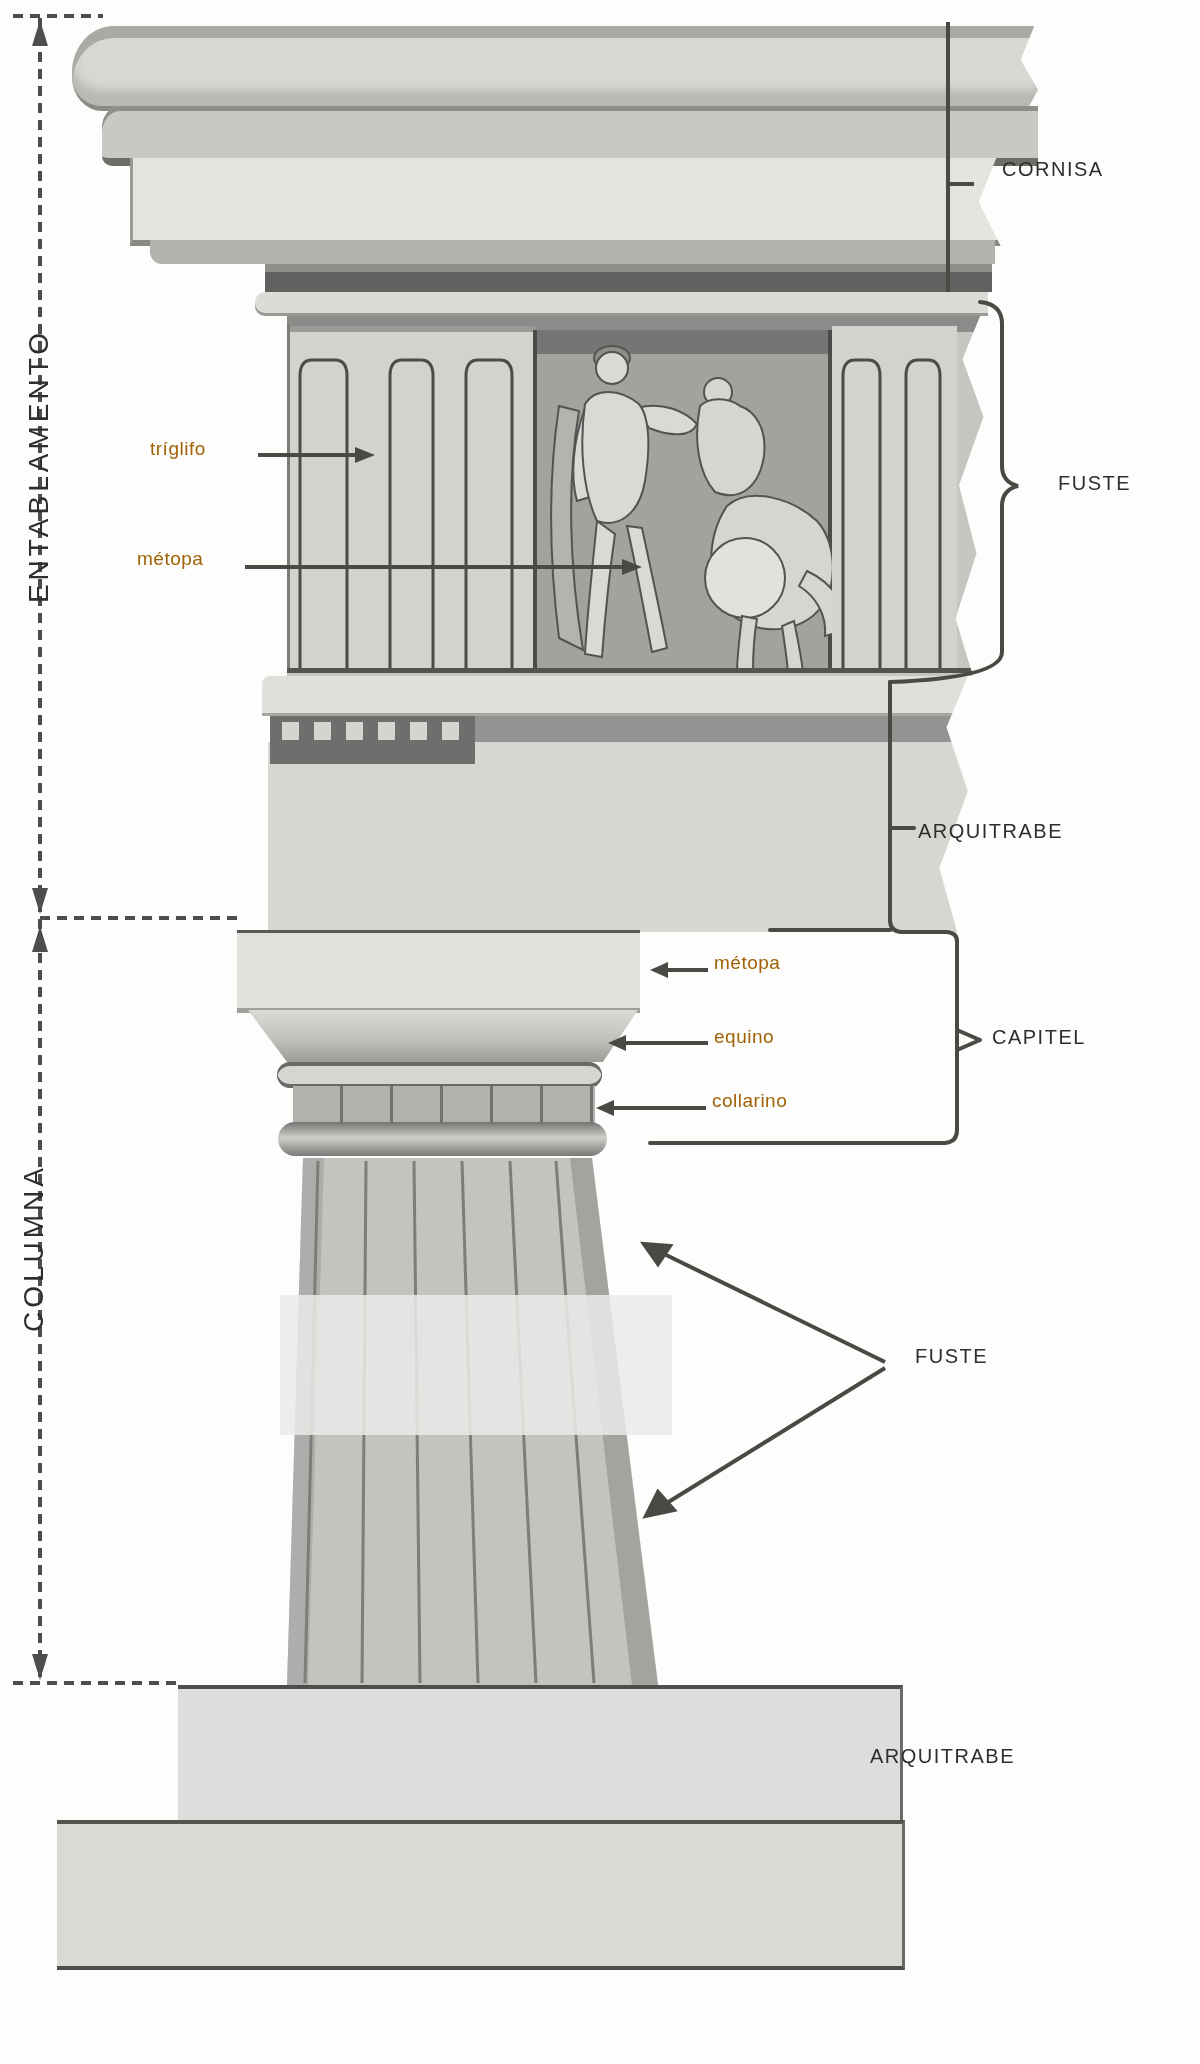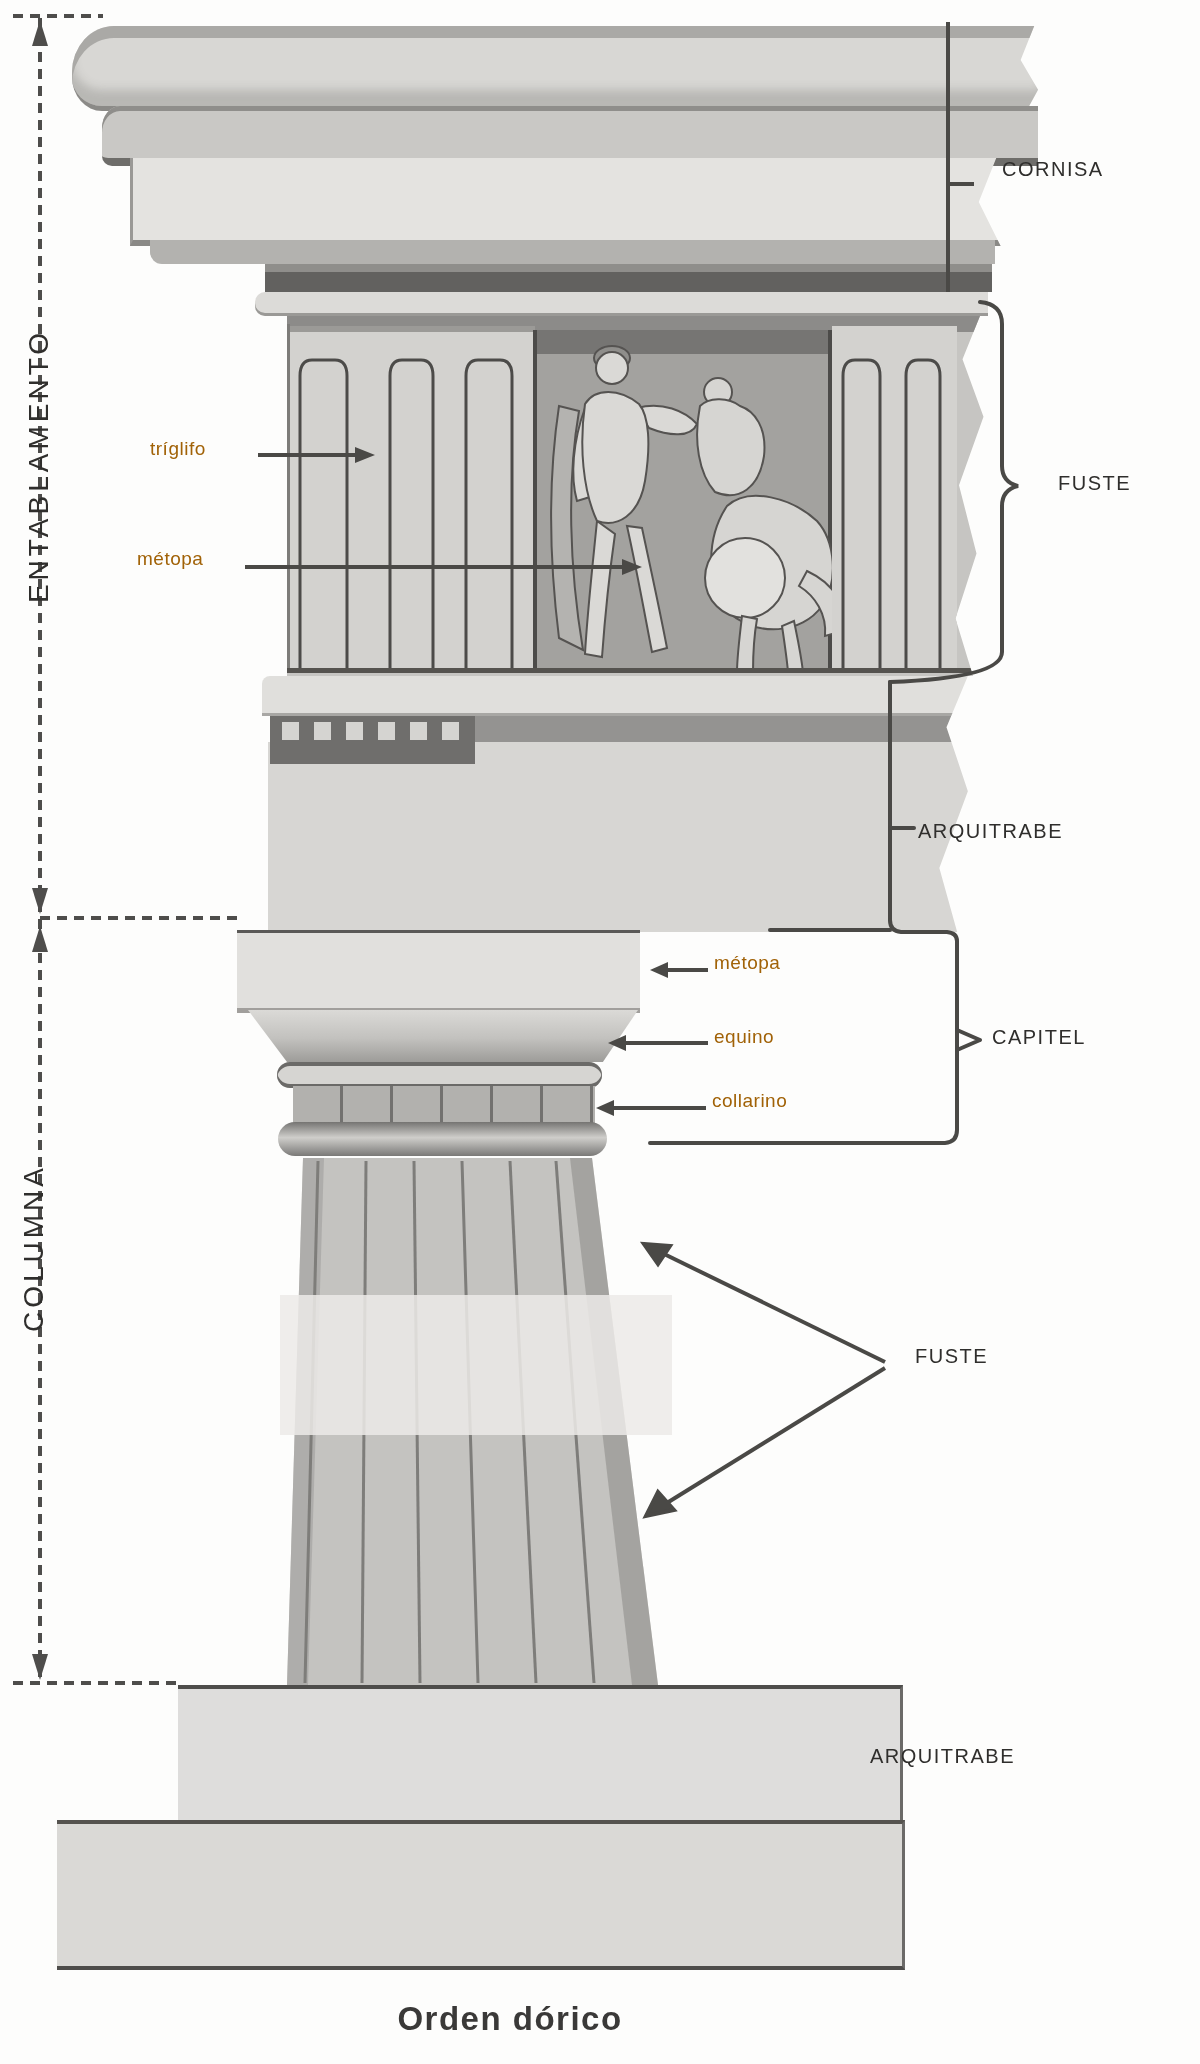--- a/index.html
+++ b/index.html
@@ -215,15 +215,14 @@
   <div class="abs lbl" style="left:918px;top:812px;margin-top:8px;">ARQUITRABE</div>
   <div class="abs lbl" style="left:992px;top:1026px;">CAPITEL</div>
   <div class="abs lbl" style="left:915px;top:1345px;">FUSTE</div>
   <div class="abs lbl" style="left:870px;top:1745px;">ARQUITRABE</div>
   <div class="abs lbl-sm" style="left:150px;top:438px;">tríglifo</div>
   <div class="abs lbl-sm" style="left:137px;top:548px;">métopa</div>
   <div class="abs lbl-sm" style="left:714px;top:952px;">métopa</div>
   <div class="abs lbl-sm" style="left:714px;top:1026px;">equino</div>
   <div class="abs lbl-sm" style="left:712px;top:1090px;">collarino</div>
 
-  <div class="abs title" style="left:290px;top:2000px;width:440px;text-align:center;">Orden dórico</div>
 
 </div>
 
 </body></html>

